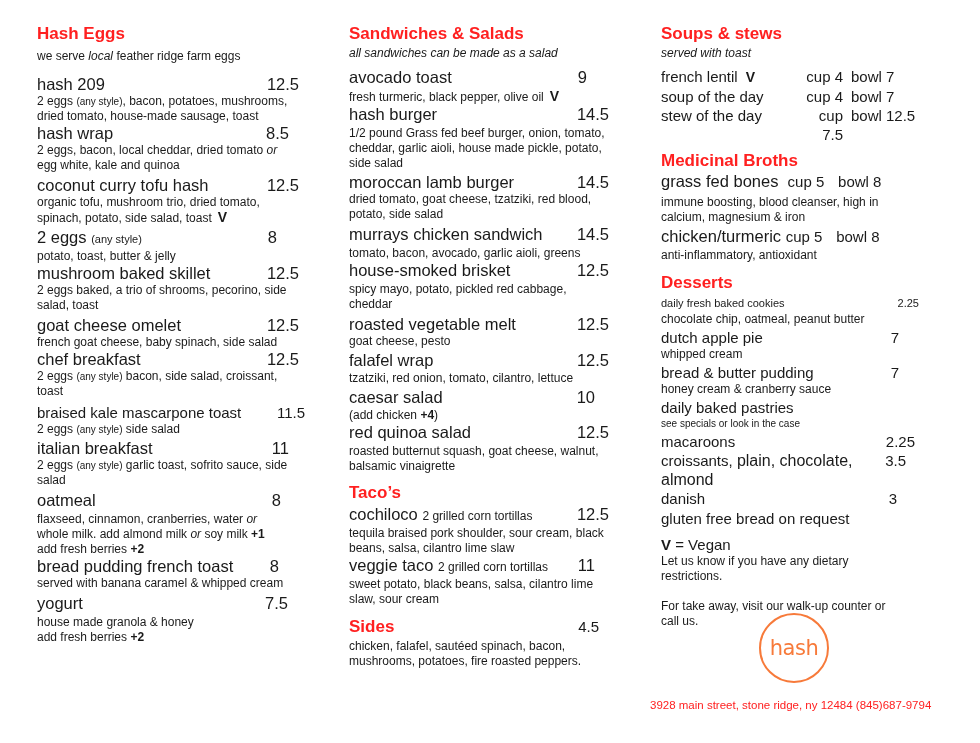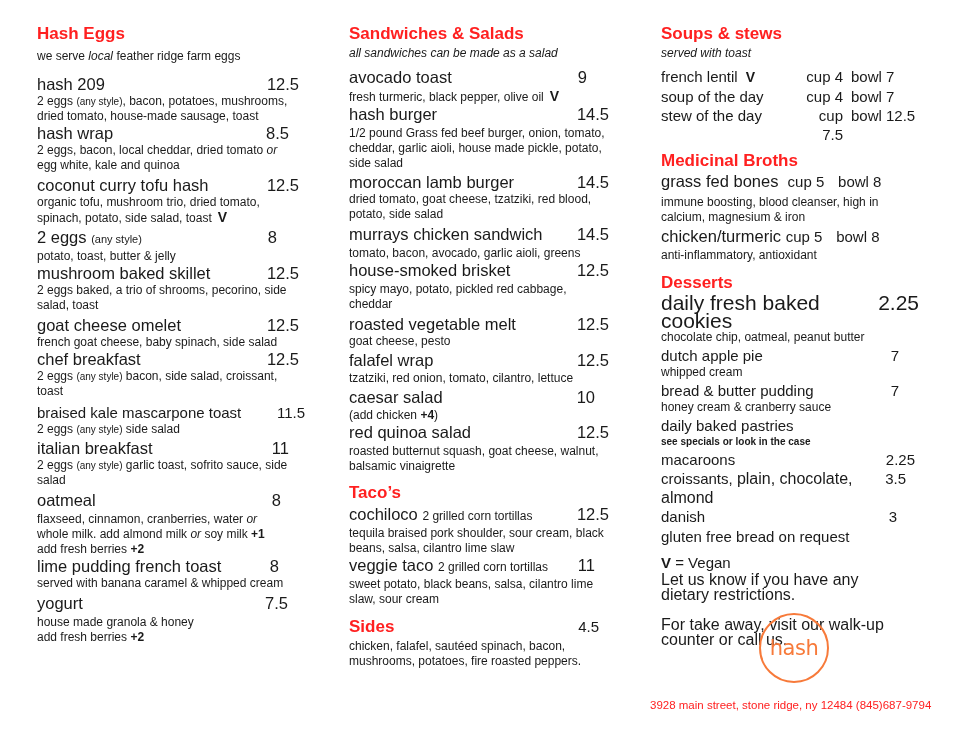--- a/index.html
+++ b/index.html
@@ -19,21 +19,21 @@
   .item-name small { font-size: 11px; }
   .price { text-align: left; white-space: nowrap; }
   .desc { font-size: 12px; line-height: 15px; }
   .desc b, .desc .bold { font-weight: bold; }
   .v { font-weight: bold; font-size: 14px; margin-left: 6px; }
   .soup-row { display: grid; grid-template-columns: 138px 52px 70px; font-size: 15px; line-height: 19px; }
   .soup-row .cup { text-align: right; padding-right: 8px; }
   .broth-row { font-size: 16.5px; line-height: 19px; }
   .broth-row .small { font-size: 15px; }
   .note-big { font-size: 15px; line-height: 19px; }
-  .note-small { font-size: 16px; line-height: 15px; }
+  .note-small { font-size: 12px; line-height: 15px; }
   .logo {
     position: absolute; left: 759px; top: 613px; width: 66px; height: 66px;
     border: 2px solid #f77a3a; border-radius: 50%;
     display: flex; align-items: center; justify-content: center;
     color: #f77a3a; font-size: 21px; font-family: "DejaVu Sans", sans-serif; letter-spacing: -0.5px;
   }
   .address {
     position: absolute; left: 650px; top: 699px;
     color: #ff2020; font-weight: normal; font-size: 11.5px;
   }
@@ -124,21 +124,21 @@
       </div>
     <div class="desc" style="margin-top:2px">
       <div><span>flaxseed, cinnamon, cranberries, water </span><i>or</i></div>
       <div><span>whole milk. add almond milk </span><i>or</i><span> soy milk </span><b>+1</b></div>
       <div><span>add fresh berries </span><b>+2</b></div>
     </div>
   </div>
 
   <div class="item">
     <div class="item-row" style="padding-right:20px">
-        <span class="item-name">lime pudding french toast</span>
+        <span class="item-name">bread pudding french toast</span>
         <span class="price">8</span>
       </div>
     <div class="desc">served with banana caramel &amp; whipped cream</div>
   </div>
 
   <div class="item">
     <div class="item-row" style="margin-top:3px;padding-right:11px">
         <span class="item-name">yogurt</span>
         <span class="price">7.5</span>
       </div>
@@ -278,21 +278,21 @@
     <div class="desc" style="margin-top:4px;width:230px">immune boosting, blood cleanser, high in calcium, magnesium &amp; iron</div>
   </div>
   <div class="item">
     <div class="broth-row" style="margin-top:2px"><span>chicken/turmeric</span>&nbsp;<span class="small">cup 5</span>&nbsp;&nbsp;&nbsp;<span class="small">bowl 8</span></div>
     <div class="desc" style="margin-top:2px">anti-inflammatory, antioxidant</div>
   </div>
 
   <h2 class="sec-title" style="margin-top:10px">Desserts</h2>
   <div style="width:258px">
     <div class="item" style="margin-top:1px">
-      <div class="item-row" style="font-size:21px;line-height:18px">
+      <div class="item-row" style="font-size:11px;line-height:18px">
           <span>daily fresh baked cookies</span>
           <span class="price">2.25</span>
         </div>
       <div class="desc">chocolate chip, oatmeal, peanut butter</div>
     </div>
     <div class="item" style="margin-top:2px">
       <div class="item-row" style="font-size:15px;line-height:18px;padding-right:20px">
           <span>dutch apple pie</span>
           <span class="price">7</span>
         </div>
@@ -302,21 +302,21 @@
       <div class="item-row" style="font-size:15px;line-height:18px;padding-right:20px">
           <span>bread &amp; butter pudding</span>
           <span class="price">7</span>
         </div>
       <div class="desc">honey cream &amp; cranberry sauce</div>
     </div>
     <div class="item" style="margin-top:2px">
       <div class="item-row" style="font-size:15px;line-height:18px">
           <span>daily baked pastries</span>
         </div>
-      <div class="desc" style="font-size:10px;font-weight:bold;line-height:13px">see specials or look in the case</div>
+      <div class="desc" style="font-size:10px;font-weight:normal;line-height:13px">see specials or look in the case</div>
     </div>
     <div class="item" style="margin-top:2px">
       <div class="item-row" style="font-size:15px;line-height:19px;padding-right:4px">
           <span>macaroons</span>
           <span class="price">2.25</span>
         </div>
     </div>
     <div class="item">
       <div class="item-row" style="font-size:15px;line-height:19px;padding-right:13px">
           <span><span>croissants,</span> <small style="font-size:16px">plain, chocolate, almond</small></span>

